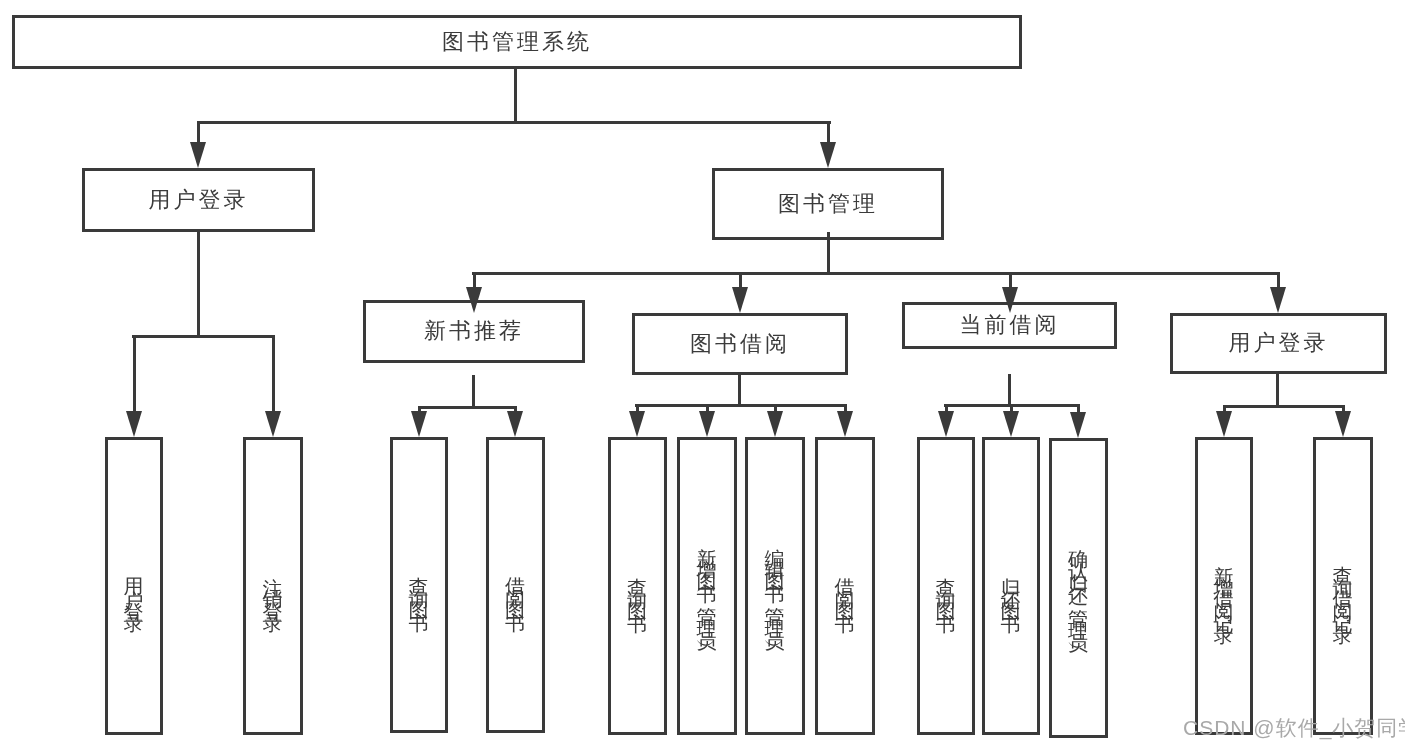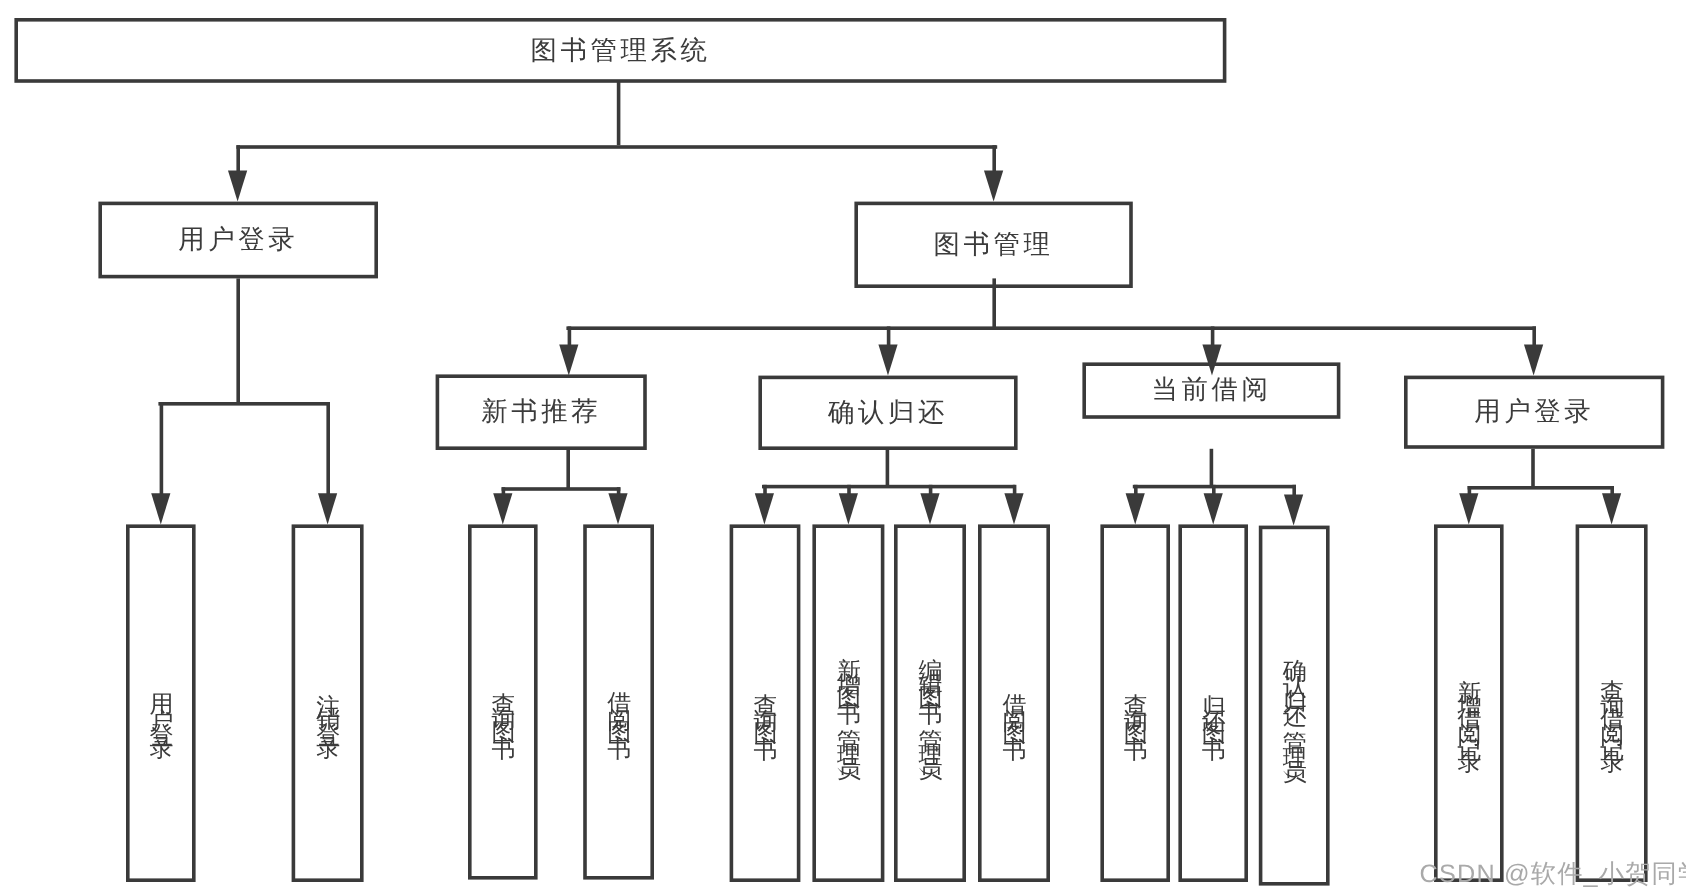--- a/index.html
+++ b/index.html
@@ -30,25 +30,25 @@
     <span>图书管理系统</span>
   </div>
 
   <div class="node node-h" style="left:82px;top:168px;width:233px;height:64px">
     <span>用户登录</span>
   </div>
   <div class="node node-h" style="left:712px;top:168px;width:232px;height:72px">
     <span>图书管理</span>
   </div>
 
-  <div class="node node-h" style="left:363px;top:312px;width:176px;height:63px">
+  <div class="node node-h" style="left:363px;top:300px;width:222px;height:63px">
     <span>新书推荐</span>
   </div>
   <div class="node node-h" style="left:632px;top:313px;width:216px;height:62px">
-    <span>确认归还</span>
+    <span>图书借阅</span>
   </div>
   <div class="node node-h" style="left:902px;top:302px;width:215px;height:47px">
     <span>当前借阅</span>
   </div>
   <div class="node node-h" style="left:1170px;top:313px;width:217px;height:61px">
     <span>用户登录</span>
   </div>
 
   <div class="node node-v" style="left:105px;top:437px;width:58px;height:298px">
     <span>用户登录</span>

